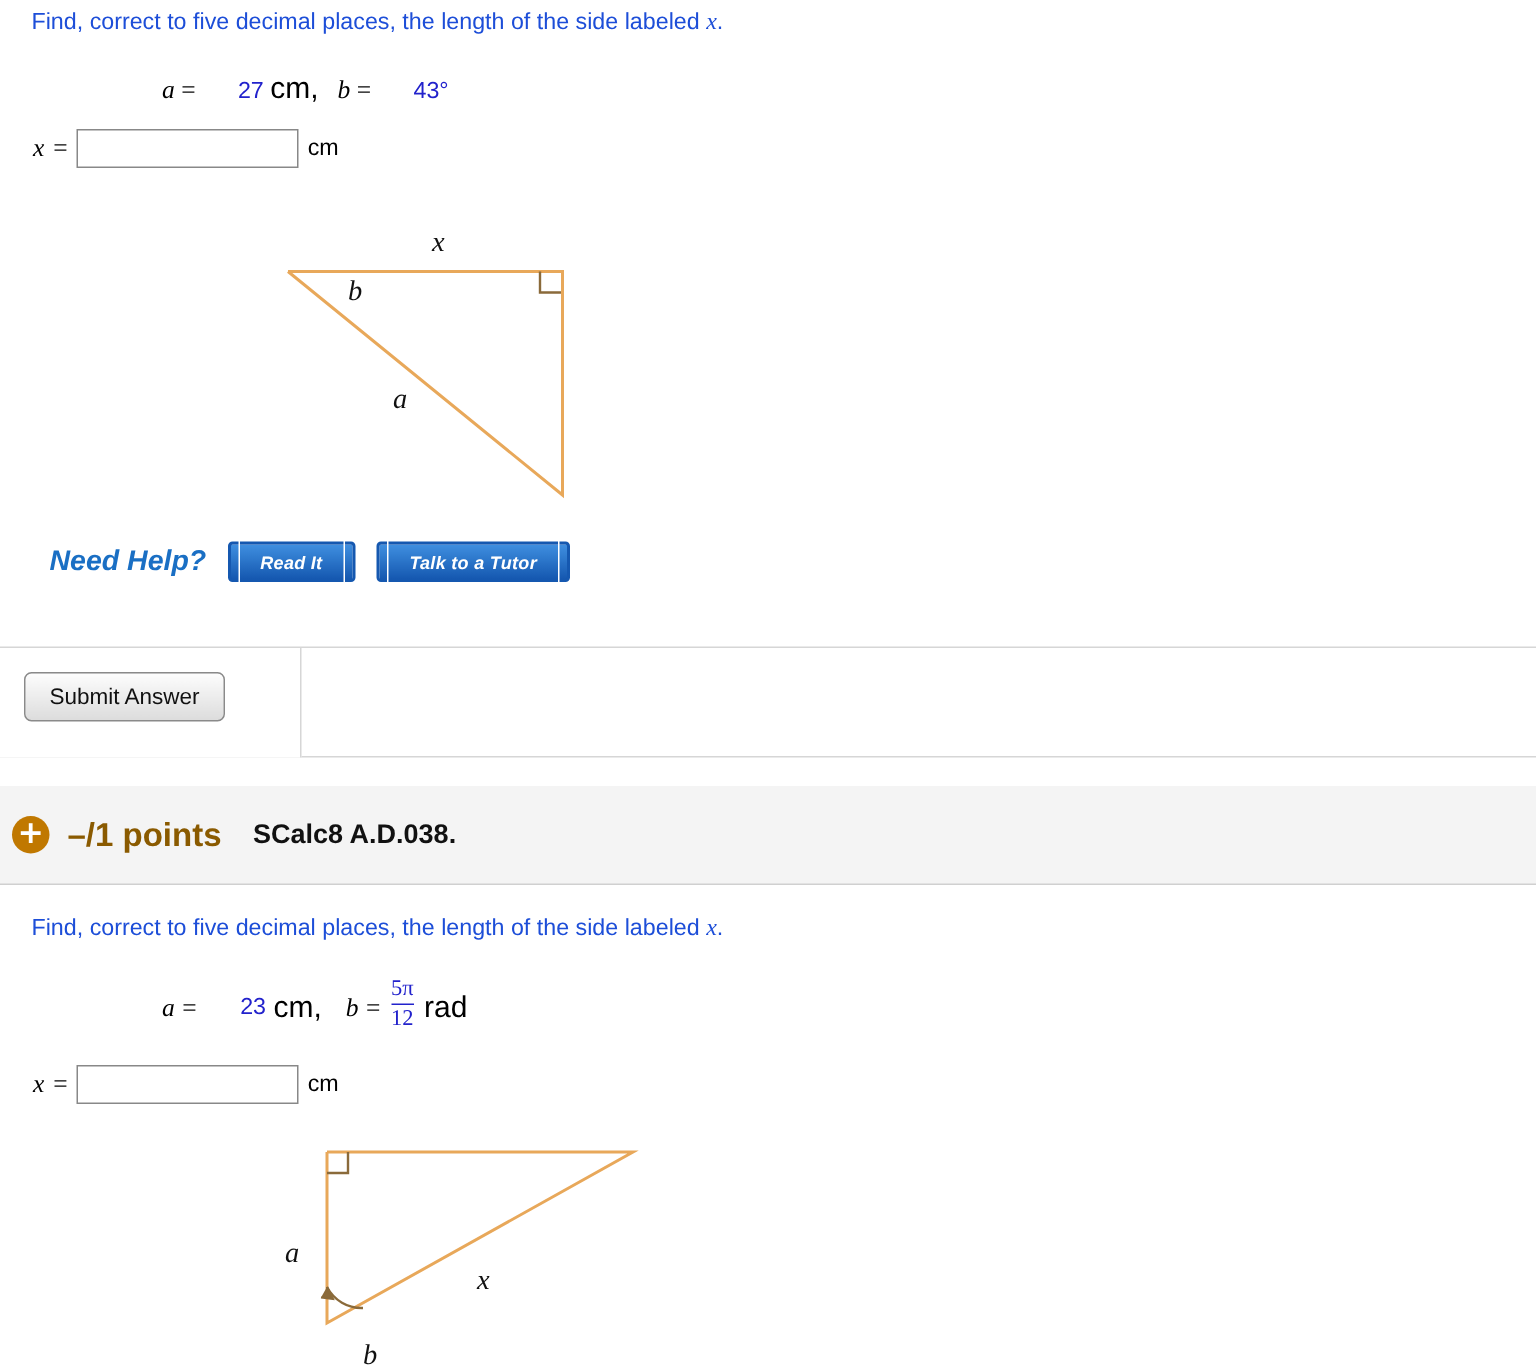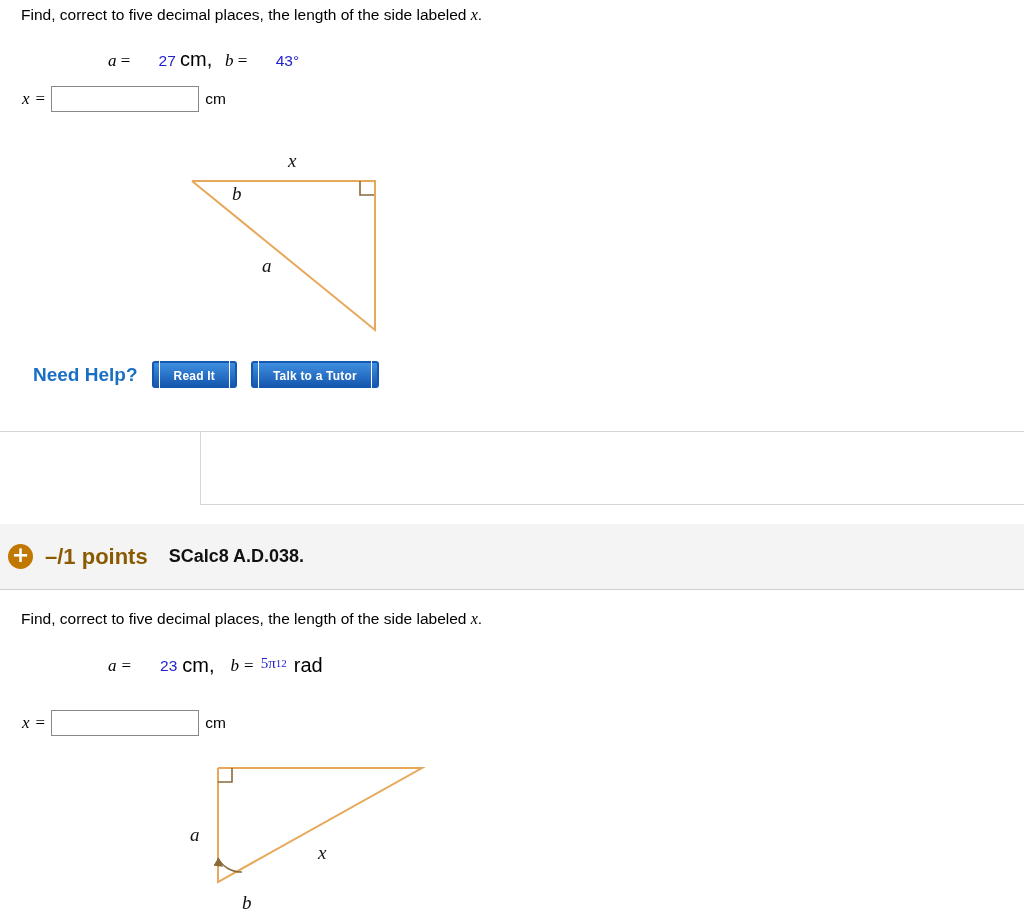--- a/index.html
+++ b/index.html
@@ -9,21 +9,21 @@
     background: #ffffff;
     font-family: "Liberation Sans", sans-serif;
     font-size: 15px;
     color: #000;
     overflow: hidden;
   }
   .page { position: relative; width: 1024px; height: 910px; }
 
   .prompt {
     font-size: 15.5px;
-    color: #000000;
+    color: #1d4ed8;
     padding: 0;
     line-height: 1.2;
   }
   .ital { font-family: "Liberation Serif", serif; font-style: italic; font-size: 16px; }
   .givens {
     font-family: "Liberation Serif", serif;
     font-size: 17px;
     font-style: italic;
   }
   .givens .val { color: #2222cc; font-style: normal; font-family: "Liberation Sans", sans-serif; font-size: 15.5px; margin-left: 24px;}
@@ -39,28 +39,29 @@
     outline: none;
     font-family: "Liberation Sans", sans-serif;
     font-size: 14px;
     padding: 2px 4px;
   }
   .unit-after { font-size: 15.5px; }
 
   
   .frac {
     display: inline-flex;
+    flex-direction: column;
     align-items: center;
     vertical-align: middle;
     margin: 0 2px;
     position: relative;
     top: -2px;
   }
   .frac .num { color: #2222cc; font-size: 15px; font-style: normal; font-family: "Liberation Serif", serif; line-height: 1.05; }
-  .frac .den { color: #2222cc; font-size: 11px; font-style: normal; font-family: "Liberation Serif", serif; line-height: 1.15; }
+  .frac .den { color: #2222cc; font-size: 15px; font-style: normal; font-family: "Liberation Serif", serif; line-height: 1.15; }
   .frac .bar { width: 100%; height: 1.5px; background: #2222cc; margin: 1px 0; }
 
   
   .needhelp-row { display: flex; align-items: center; gap: 14px; }
   .needhelp-label {
     color: #1a6fc4;
     font-weight: bold;
     font-size: 19px;
     font-family: "Liberation Sans", sans-serif;
   }
@@ -179,32 +180,33 @@
 
         <polyline points="22,46 205,46 205,195 22,46" fill="none" stroke="#e8a85a" stroke-width="2" stroke-linejoin="miter"></polyline>
 
         <polyline points="190,46 190,60 204,60" fill="none" stroke="#8a6a3a" stroke-width="1.6"></polyline>
         <text x="118" y="32" font-family="Liberation Serif, serif" font-style="italic" font-size="19" fill="#111">x</text>
         <text x="62" y="65" font-family="Liberation Serif, serif" font-style="italic" font-size="19" fill="#111">b</text>
         <text x="92" y="137" font-family="Liberation Serif, serif" font-style="italic" font-size="19" fill="#111">a</text>
       </svg>
     </div>
 
-    <div class="needhelp-row" style="position:absolute; left:33px; top:361px;">
+    <div class="needhelp-row" style="position:absolute; left:33px; top:361px;font-style:italic;">
       <span class="needhelp-label">Need Help?</span>
       <span class="helpbtn">
         <span class="inner">Read It</span>
       </span>
       <span class="helpbtn">
         <span class="inner">Talk to a Tutor</span>
       </span>
     </div>
 
     <div class="submit-bar" style="position:absolute; left:0; top:431px;">
       <div class="submit-panel"></div>
+      <button class="submit-btn" type="button">Submit Answer</button>
     </div>
   </div>
 
   <div style="position:absolute; left:0; top:524px; width:1024px;">
 
     <div class="qheader">
       <span class="plus-icon">+</span>
       <span class="points">–/1 points</span>
       <span class="qcode">SCalc8 A.D.038.</span>
     </div>

